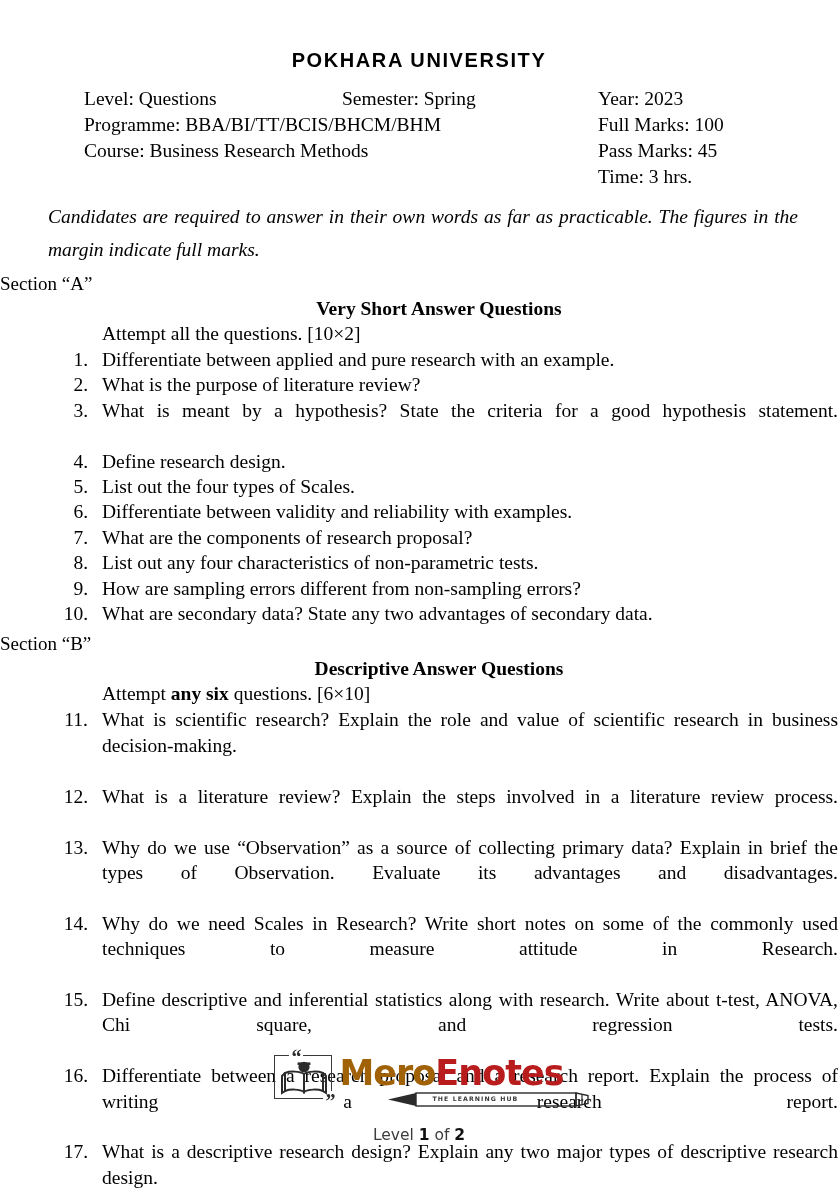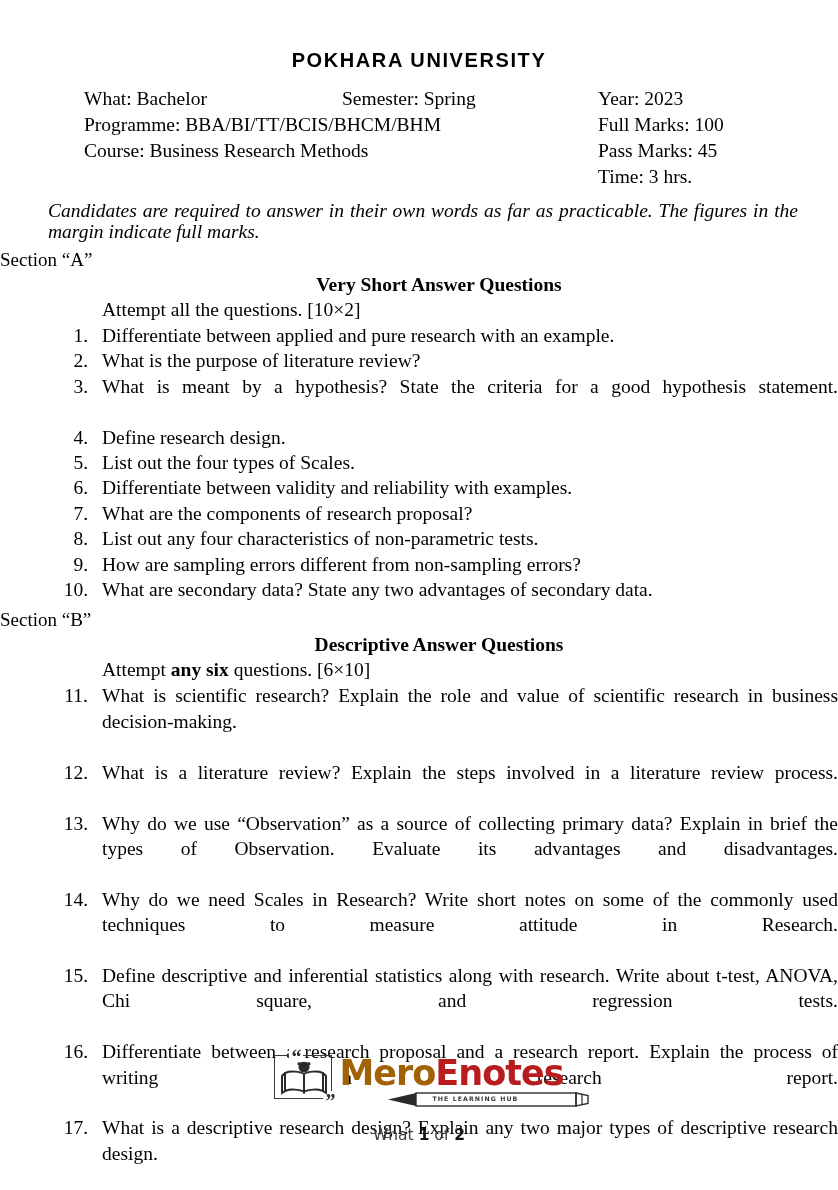--- a/index.html
+++ b/index.html
@@ -49,21 +49,21 @@
     white-space: nowrap;
   }
   .meta-left   { position: absolute; left: 0; top: 0; }
   .meta-mid    { position: absolute; left: 258px; top: 0; }
   .meta-right  { position: absolute; left: 514px; top: 0; }
 
   
   .instruction {
     font-style: italic;
     font-size: 19.5px;
-    line-height: 21px;
+    line-height: 33px;
     text-align: justify;
     margin: 10px 40px 0 48px;
   }
 
   
   .section-label {
     text-align: left;
     font-size: 19px;
     line-height: 24px;
     margin: 6px 0 0 0;
@@ -213,21 +213,21 @@
 </style>
 </head>
 <body>
 
 <div class="page">
 
   <h1 class="uni-title">POKHARA UNIVERSITY</h1>
 
   <div class="meta">
     <div class="meta-row">
-      <span class="meta-left">What: Bachelor</span>
+      <span class="meta-left">Level: Questions</span>
       <span class="meta-mid">Semester: Spring</span>
       <span class="meta-right">Year: 2023</span>
     </div>
     <div class="meta-row">
       <span class="meta-left">Programme: BBA/BI/TT/BCIS/BHCM/BHM</span>
       <span class="meta-right">Full Marks: 100</span>
     </div>
     <div class="meta-row">
       <span class="meta-left">Course: Business Research Methods</span>
       <span class="meta-right">Pass Marks: 45</span>
@@ -346,15 +346,15 @@
           <path d="M2 8.5 L30 2 L30 15 Z" fill="#2b2b2b"></path>
           <rect x="30" y="2" width="160" height="13" fill="none" stroke="#2b2b2b" stroke-width="1.4"></rect>
           <path d="M190 2 L202 4.5 L202 12.5 L190 15 Z" fill="none" stroke="#2b2b2b" stroke-width="1.4"></path>
           <line x1="196" y1="4" x2="196" y2="13" stroke="#2b2b2b" stroke-width="1.2"></line>
         </svg>
         <span class="tag">THE LEARNING HUB</span>
       </span>
     </div>
   </div>
 
-  <div class="footer"><span>What </span><b>1</b><span> of </span><b>2</b></div>
+  <div class="footer"><span>Level </span><b>1</b><span> of </span><b>2</b></div>
 
 </div>
 
 </body></html>

